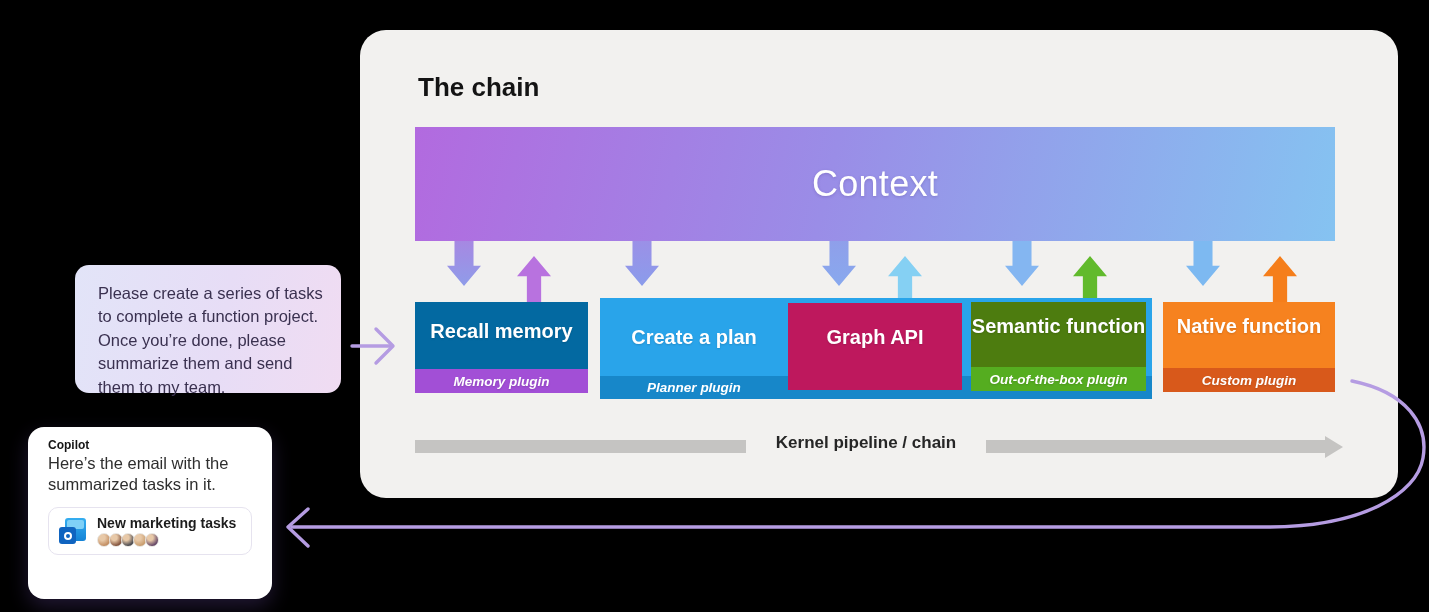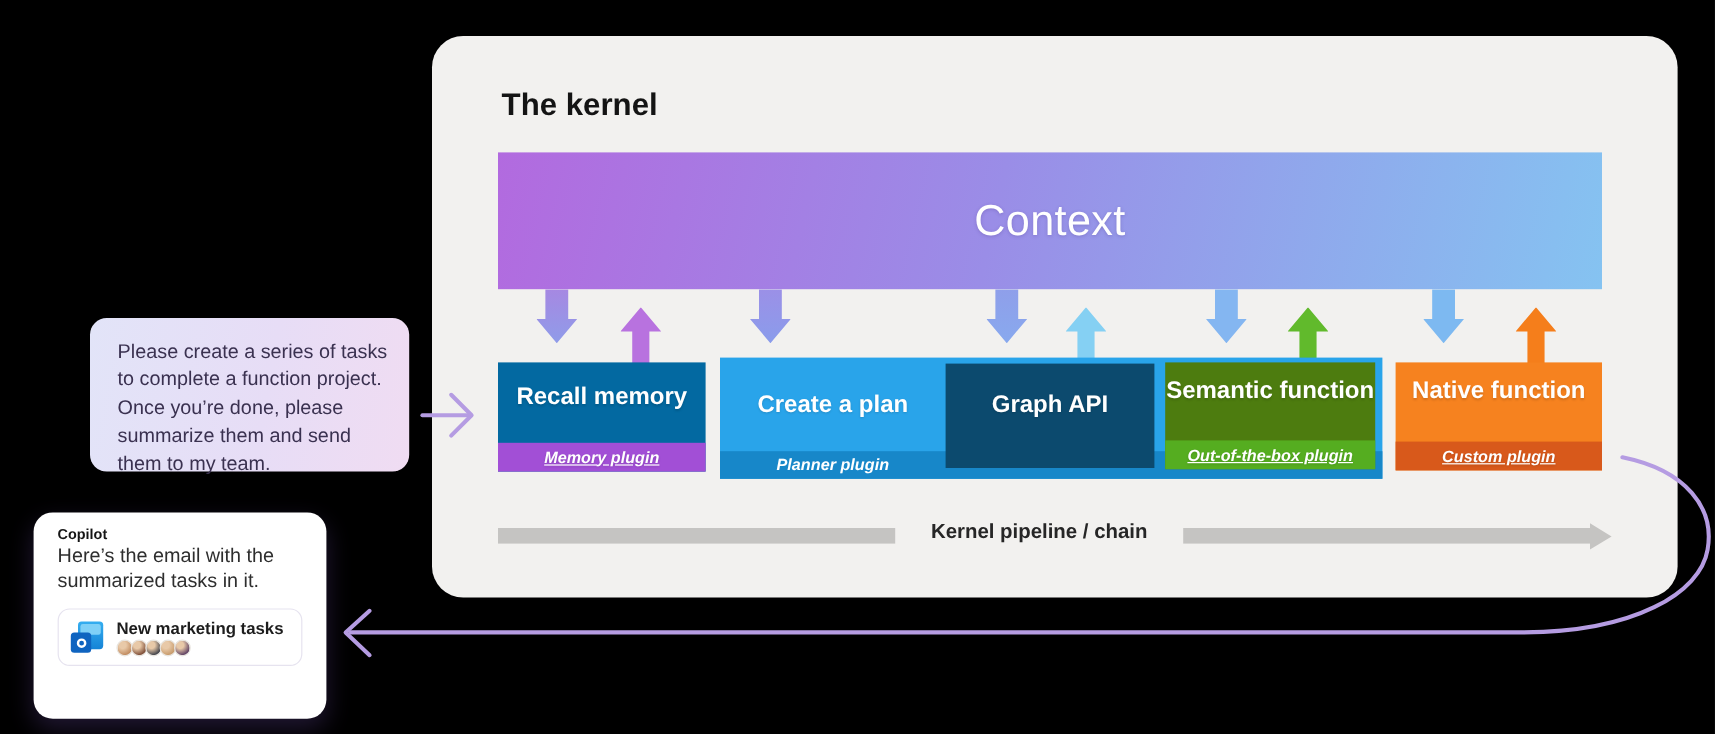--- a/index.html
+++ b/index.html
@@ -54,21 +54,21 @@
     clip-path:polygon(50% 0,100% 43%,71% 43%,71% 100%,29% 100%,29% 43%,0 43%); }
 
   
   .plugin { position:absolute; }
   .plugin .title { position:absolute; left:0; right:0; color:#fff; font-weight:700;
     font-size:20px; line-height:1.12; text-align:center;
     text-shadow:0 1px 2px rgba(0,0,0,.15); }
   .plugin .footer { position:absolute; left:0; right:0; bottom:0; display:flex;
     align-items:center; justify-content:center; }
   .plugin .footer span { color:#fff; font-style:italic; font-weight:600;
-    font-size:13.5px; text-shadow:0 1px 2px rgba(0,0,0,.15);text-decoration:underline; }
+    font-size:13.5px; text-shadow:0 1px 2px rgba(0,0,0,.15); }
 
   .box-memory   { left:415px;  top:302px; width:173px; height:91px; }
   .box-memory .title { top:18px; }
   .box-memory .footer { height:24px; }
 
   .box-planner  { left:600px;  top:298px; width:552px; height:101px; }
   .planner-title { position:absolute; left:600px; top:298px; width:188px; height:78px;
     display:flex; align-items:center; justify-content:center; color:#fff;
     font-weight:700; font-size:20px; text-shadow:0 1px 2px rgba(0,0,0,.15); }
   .planner-sub { position:absolute; left:600px; top:376px; width:188px; height:23px;
@@ -100,21 +100,21 @@
     font-size:17px; font-weight:700; color:#262626; }
 
   
   .flow-overlay { position:absolute; left:0; top:0; width:1429px; height:612px;
     pointer-events:none; }
 </style>
 </head>
 <body>
 
 <div class="abs kernel-panel"></div>
-<div class="abs kernel-title">The kernel</div>
+<div class="abs kernel-title">The chain</div>
 
 <div class="abs context-bar">
   <span class="context-label">Context</span>
 </div>
 
 <div>
     <div class="arrow down" style="left: 447px; background: linear-gradient(rgb(166, 136, 226), rgb(143, 156, 233));"></div>
     <div class="arrow up" style="left: 517px; background: rgb(184, 114, 223);"></div>
     <div class="arrow down" style="left: 625px; background: linear-gradient(rgb(155, 144, 231), rgb(138, 156, 235));"></div>
     <div class="arrow down" style="left: 822px; background: linear-gradient(rgb(143, 159, 234), rgb(136, 169, 238));"></div>
@@ -126,21 +126,21 @@
   </div>
 
 <div class="abs plugin box-planner" style="background: rgb(41, 164, 234);">
   <div class="footer" style="background: rgb(23, 135, 201);"></div>
 </div>
 <div class="abs planner-title">Create a plan</div>
 <div class="abs planner-sub">
   <span>Planner plugin</span>
 </div>
 
-<div class="abs plugin box-graph" style="background: #0c4a6e;">
+<div class="abs plugin box-graph" style="background: #be185d;">
   <div class="title">Graph API</div>
 </div>
 
 <div class="abs plugin box-semantic" style="background: #4d7c0f;">
   <div class="title">Semantic function</div>
   <div class="footer" style="background: rgb(85, 173, 32);">
     <span>Out-of-the-box plugin</span>
   </div>
 </div>
 

